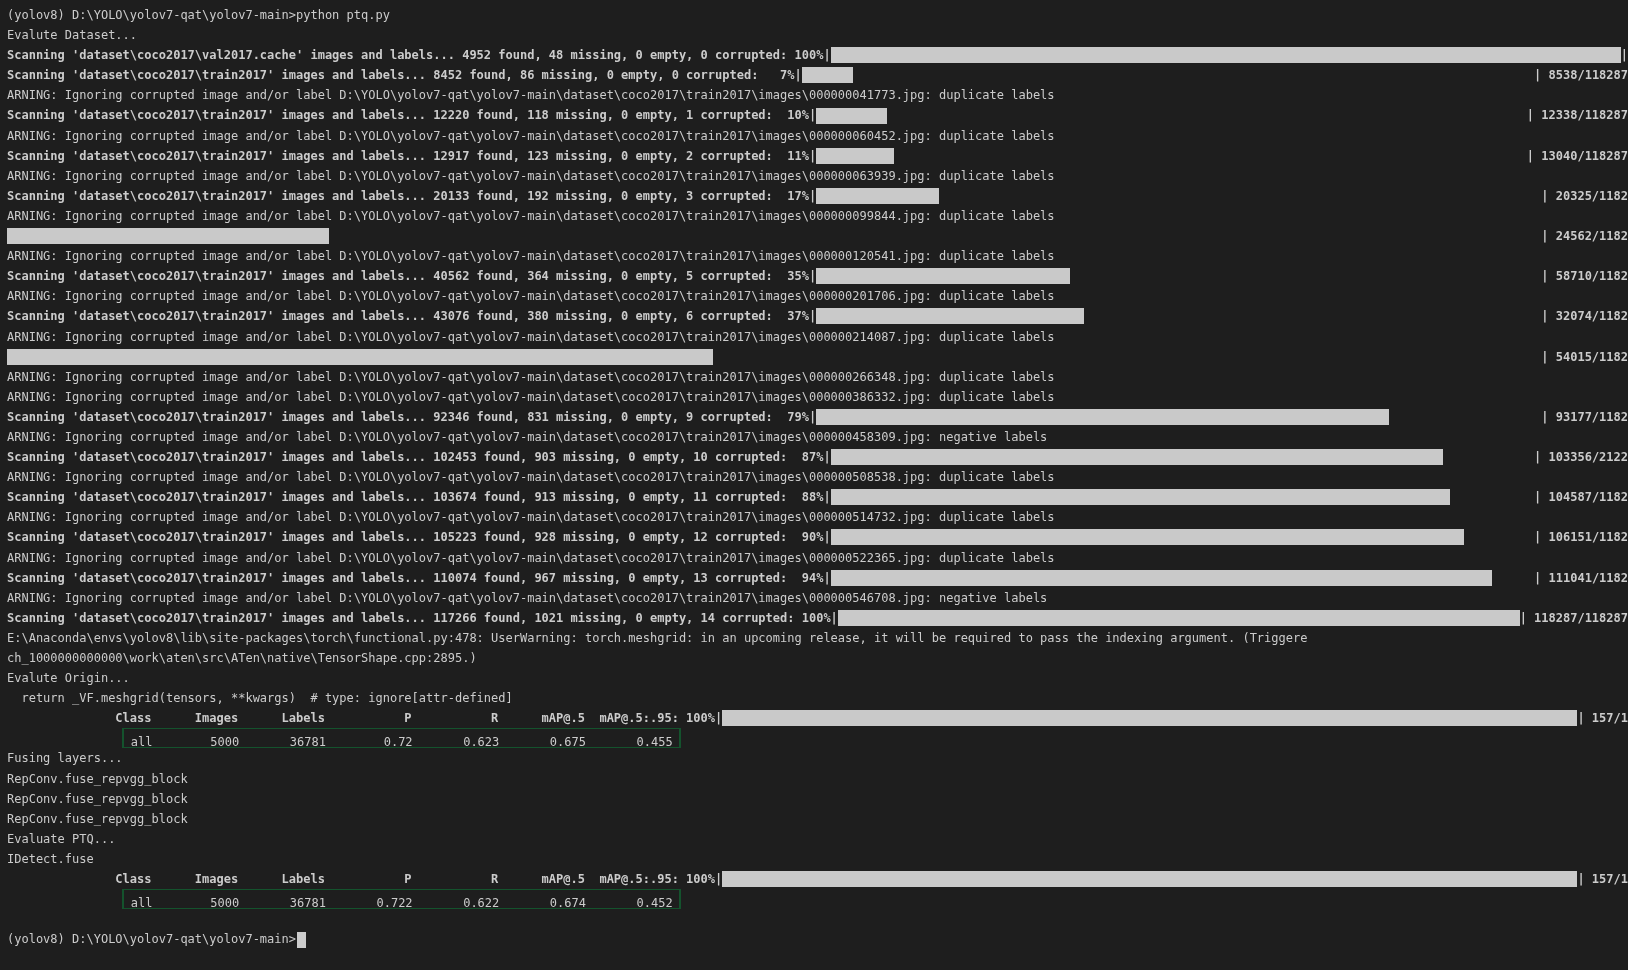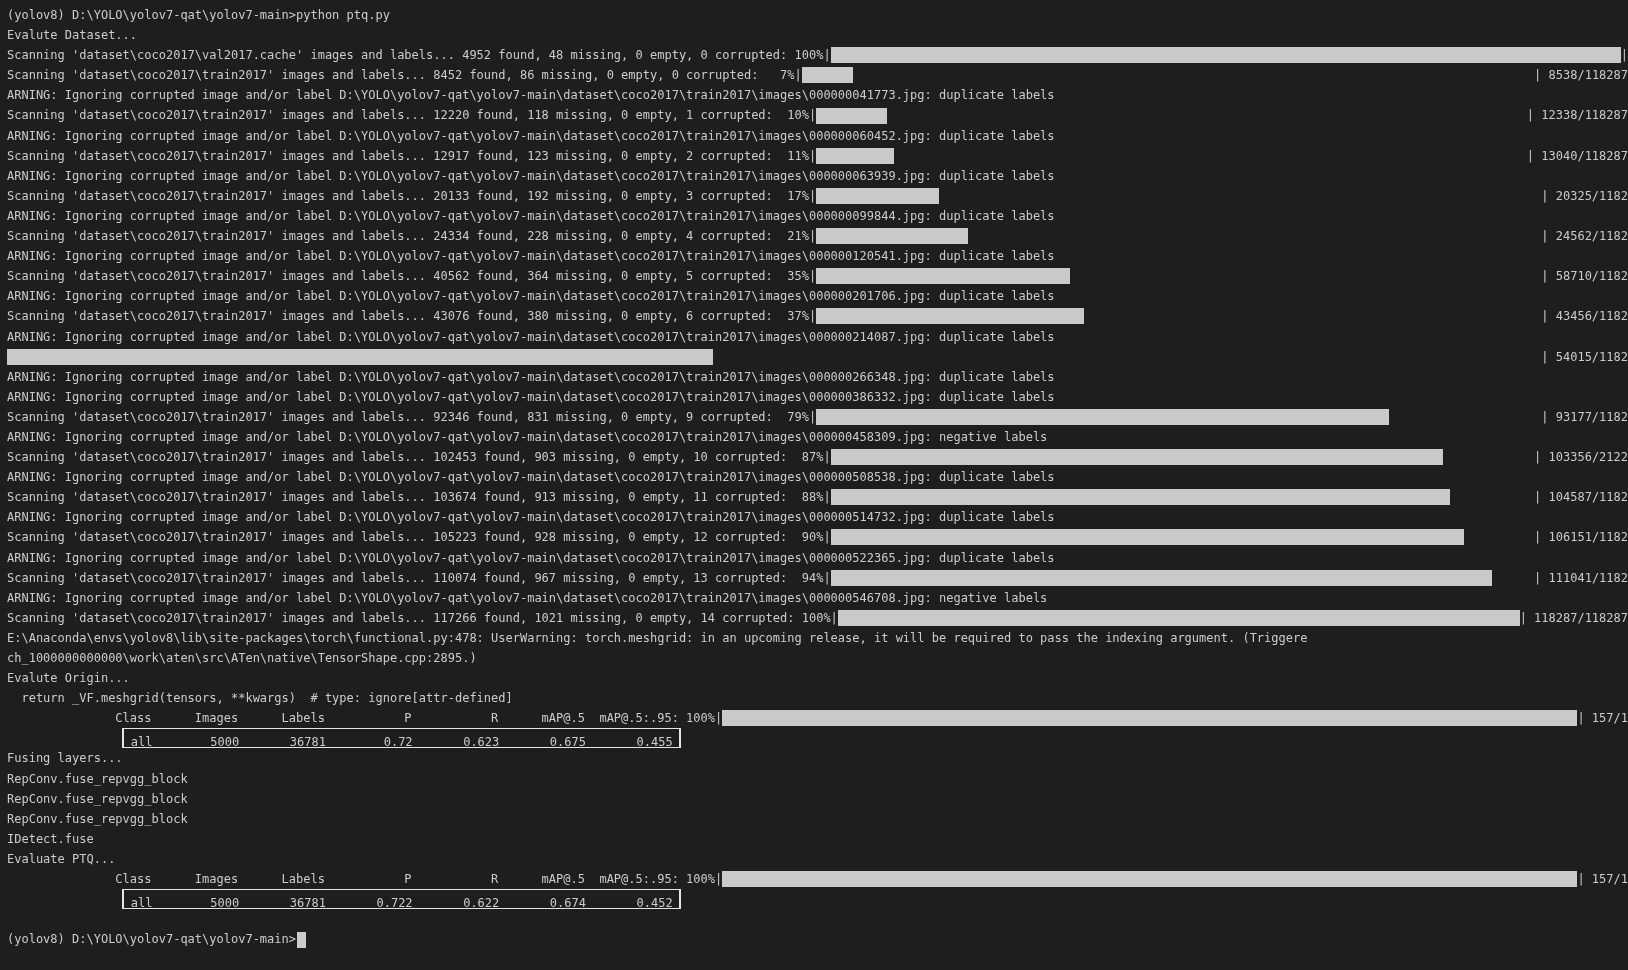--- a/index.html
+++ b/index.html
@@ -12,39 +12,39 @@
     font-size:12px;
     color:#cccccc;
     overflow:hidden;
   }
   .line{
     height:20.1px;
     line-height:20.1px;
     white-space:pre;
     overflow:hidden;
   }
-  .line.flexline{display:flex;}
+  .line.flexline{display:flex;font-weight:bold;}
   .seg{white-space:pre;flex:0 0 auto;}
   .barwrap{
     flex:1 1 auto;
     min-width:0;
     align-self:center;
     height:16px;
     position:relative;
     overflow:hidden;
   }
   .barfill{
     display:block;
     height:100%;
     background:#c9c9c9;
   }
   .redbox{
     display:inline-block;
     box-sizing:border-box;
-    border:2px solid #e5e5e5;
+    border:2px solid #14532d;
     height:22px;
     line-height:18px;
     padding:4px 6px 0 0;
     margin-left:-1px;
     position:relative;
     top:-1px;
     vertical-align:top;
     white-space:pre;
   }
   .cursor{
@@ -63,25 +63,25 @@
     <div class="line">Evalute Dataset...</div>
     <div class="line flexline"><span class="seg">Scanning 'dataset\coco2017\val2017.cache' images and labels... 4952 found, 48 missing, 0 empty, 0 corrupted: 100%|</span><span class="barwrap"><span class="barfill" style="width: 100%;"></span></span><span class="seg">|</span></div>
     <div class="line flexline"><span class="seg">Scanning 'dataset\coco2017\train2017' images and labels... 8452 found, 86 missing, 0 empty, 0 corrupted:   7%|</span><span class="barwrap"><span class="barfill" style="width: 7%;"></span></span><span class="seg">| 8538/118287</span></div>
     <div class="line">ARNING: Ignoring corrupted image and/or label D:\YOLO\yolov7-qat\yolov7-main\dataset\coco2017\train2017\images\000000041773.jpg: duplicate labels</div>
     <div class="line flexline"><span class="seg">Scanning 'dataset\coco2017\train2017' images and labels... 12220 found, 118 missing, 0 empty, 1 corrupted:  10%|</span><span class="barwrap"><span class="barfill" style="width: 10%;"></span></span><span class="seg">| 12338/118287</span></div>
     <div class="line">ARNING: Ignoring corrupted image and/or label D:\YOLO\yolov7-qat\yolov7-main\dataset\coco2017\train2017\images\000000060452.jpg: duplicate labels</div>
     <div class="line flexline"><span class="seg">Scanning 'dataset\coco2017\train2017' images and labels... 12917 found, 123 missing, 0 empty, 2 corrupted:  11%|</span><span class="barwrap"><span class="barfill" style="width: 11%;"></span></span><span class="seg">| 13040/118287</span></div>
     <div class="line">ARNING: Ignoring corrupted image and/or label D:\YOLO\yolov7-qat\yolov7-main\dataset\coco2017\train2017\images\000000063939.jpg: duplicate labels</div>
     <div class="line flexline"><span class="seg">Scanning 'dataset\coco2017\train2017' images and labels... 20133 found, 192 missing, 0 empty, 3 corrupted:  17%|</span><span class="barwrap"><span class="barfill" style="width: 17%;"></span></span><span class="seg">| 20325/1182</span></div>
     <div class="line">ARNING: Ignoring corrupted image and/or label D:\YOLO\yolov7-qat\yolov7-main\dataset\coco2017\train2017\images\000000099844.jpg: duplicate labels</div>
-    <div class="line flexline"><span class="seg">Scanning 'dataset\coco2017\train2017' images and labels... 24334 found, 228 missing, 0 empty, 4 corrupted:  21%|</span><span class="barwrap"><span class="barfill" style="width: 21%;"></span></span><span class="seg">| 24562/1182</span></div>
+    <div class="line flexline"><span class="barwrap"><span class="barfill" style="width: 21%;"></span></span><span class="seg">| 24562/1182</span></div>
     <div class="line">ARNING: Ignoring corrupted image and/or label D:\YOLO\yolov7-qat\yolov7-main\dataset\coco2017\train2017\images\000000120541.jpg: duplicate labels</div>
     <div class="line flexline"><span class="seg">Scanning 'dataset\coco2017\train2017' images and labels... 40562 found, 364 missing, 0 empty, 5 corrupted:  35%|</span><span class="barwrap"><span class="barfill" style="width: 35%;"></span></span><span class="seg">| 58710/1182</span></div>
     <div class="line">ARNING: Ignoring corrupted image and/or label D:\YOLO\yolov7-qat\yolov7-main\dataset\coco2017\train2017\images\000000201706.jpg: duplicate labels</div>
-    <div class="line flexline"><span class="seg">Scanning 'dataset\coco2017\train2017' images and labels... 43076 found, 380 missing, 0 empty, 6 corrupted:  37%|</span><span class="barwrap"><span class="barfill" style="width: 37%;"></span></span><span class="seg">| 43456/1182</span></div>
+    <div class="line flexline"><span class="seg">Scanning 'dataset\coco2017\train2017' images and labels... 43076 found, 380 missing, 0 empty, 6 corrupted:  37%|</span><span class="barwrap"><span class="barfill" style="width: 37%;"></span></span><span class="seg">| 32074/1182</span></div>
     <div class="line">ARNING: Ignoring corrupted image and/or label D:\YOLO\yolov7-qat\yolov7-main\dataset\coco2017\train2017\images\000000214087.jpg: duplicate labels</div>
     <div class="line flexline"><span class="barwrap"><span class="barfill" style="width: 46%;"></span></span><span class="seg">| 54015/1182</span></div>
     <div class="line">ARNING: Ignoring corrupted image and/or label D:\YOLO\yolov7-qat\yolov7-main\dataset\coco2017\train2017\images\000000266348.jpg: duplicate labels</div>
     <div class="line">ARNING: Ignoring corrupted image and/or label D:\YOLO\yolov7-qat\yolov7-main\dataset\coco2017\train2017\images\000000386332.jpg: duplicate labels</div>
     <div class="line flexline"><span class="seg">Scanning 'dataset\coco2017\train2017' images and labels... 92346 found, 831 missing, 0 empty, 9 corrupted:  79%|</span><span class="barwrap"><span class="barfill" style="width: 79%;"></span></span><span class="seg">| 93177/1182</span></div>
     <div class="line">ARNING: Ignoring corrupted image and/or label D:\YOLO\yolov7-qat\yolov7-main\dataset\coco2017\train2017\images\000000458309.jpg: negative labels</div>
     <div class="line flexline"><span class="seg">Scanning 'dataset\coco2017\train2017' images and labels... 102453 found, 903 missing, 0 empty, 10 corrupted:  87%|</span><span class="barwrap"><span class="barfill" style="width: 87%;"></span></span><span class="seg">| 103356/2122</span></div>
     <div class="line">ARNING: Ignoring corrupted image and/or label D:\YOLO\yolov7-qat\yolov7-main\dataset\coco2017\train2017\images\000000508538.jpg: duplicate labels</div>
     <div class="line flexline"><span class="seg">Scanning 'dataset\coco2017\train2017' images and labels... 103674 found, 913 missing, 0 empty, 11 corrupted:  88%|</span><span class="barwrap"><span class="barfill" style="width: 88%;"></span></span><span class="seg">| 104587/1182</span></div>
     <div class="line">ARNING: Ignoring corrupted image and/or label D:\YOLO\yolov7-qat\yolov7-main\dataset\coco2017\train2017\images\000000514732.jpg: duplicate labels</div>
@@ -93,19 +93,19 @@
     <div class="line">E:\Anaconda\envs\yolov8\lib\site-packages\torch\functional.py:478: UserWarning: torch.meshgrid: in an upcoming release, it will be required to pass the indexing argument. (Triggere</div>
     <div class="line">ch_1000000000000\work\aten\src\ATen\native\TensorShape.cpp:2895.)</div>
     <div class="line">Evalute Origin...</div>
     <div class="line">  return _VF.meshgrid(tensors, **kwargs)  # type: ignore[attr-defined]</div>
     <div class="line flexline"><span class="seg">               Class      Images      Labels           P           R      mAP@.5  mAP@.5:.95: 100%|</span><span class="barwrap"><span class="barfill" style="width: 100%;"></span></span><span class="seg">| 157/1</span></div>
     <div class="line"><span class="seg">                </span><span class="redbox"> all        5000       36781        0.72       0.623       0.675       0.455</span></div>
     <div class="line">Fusing layers...</div>
     <div class="line">RepConv.fuse_repvgg_block</div>
     <div class="line">RepConv.fuse_repvgg_block</div>
     <div class="line">RepConv.fuse_repvgg_block</div>
+    <div class="line">Evaluate PTQ...</div>
     <div class="line">IDetect.fuse</div>
-    <div class="line">Evaluate PTQ...</div>
     <div class="line flexline"><span class="seg">               Class      Images      Labels           P           R      mAP@.5  mAP@.5:.95: 100%|</span><span class="barwrap"><span class="barfill" style="width: 100%;"></span></span><span class="seg">| 157/1</span></div>
     <div class="line"><span class="seg">                </span><span class="redbox"> all        5000       36781       0.722       0.622       0.674       0.452</span></div>
     <div class="line"></div>
     <div class="line"><span class="seg">(yolov8) D:\YOLO\yolov7-qat\yolov7-main&gt;</span><span class="cursor"></span></div>
   </div>
 
 </body></html>

